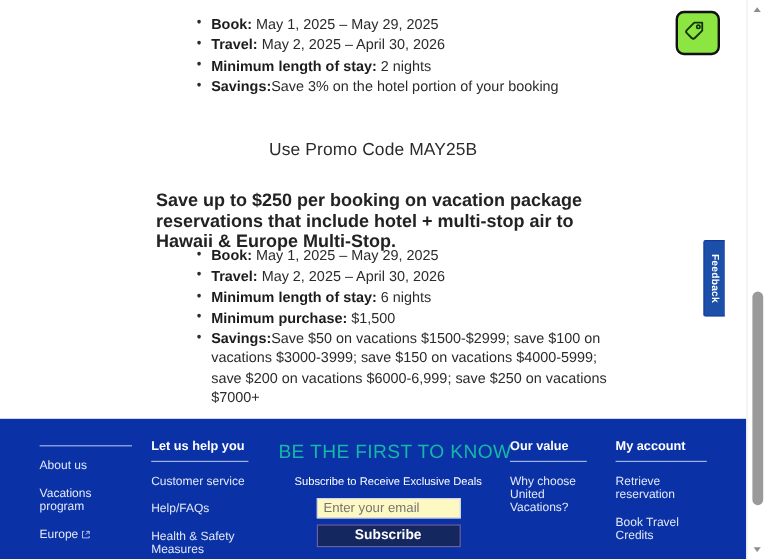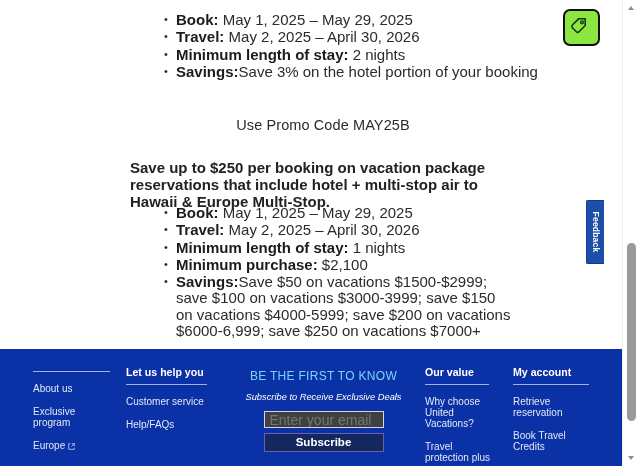--- a/index.html
+++ b/index.html
@@ -25,21 +25,21 @@
     box-sizing: border-box;
   }
 
   ul.deal-list {
     margin: 0;
     padding: 0 0 0 18px;
     list-style: none;
   }
   ul.deal-list li {
     position: relative;
-    font-size: 15px;
+    font-size: 12px;
     line-height: 16.3px;
     color: #2b2b2b;
     margin: 0 0 1px 0;
   }
   ul.deal-list li:before {
     content: "\2022";
     position: absolute;
     left: -12px;
     top: -1px;
     font-size: 11px;
@@ -55,21 +55,20 @@
 
   .promo-title {
     position: absolute;
     left: 0; top: 117px;
     width: 622px;
     text-align: center;
     font-size: 14.5px;
     font-weight: normal;
     color: #2b2b2b;
     letter-spacing: 0.1px;
-    padding-left: 12px;
   }
 
   .promo-desc {
     position: absolute;
     left: 130px; top: 159px;
     width: 360px;
     font-size: 15px;
     line-height: 17px;
     font-weight: bold;
     color: #222222;
@@ -130,40 +129,39 @@
   #col-acct .fcol-rule { width: 76px; }
 
   
   .sub-block {
     position: absolute;
     left: 232px; top: 20px;
     width: 183px;
     text-align: center;
   }
   .sub-head {
-    font-size: 12px;
-    color: #7dd3fc;
+    font-size: 16px;
+    color: #14b8a6;
     letter-spacing: 0.3px;
     margin-bottom: 9px;
     white-space: nowrap;
   }
   .sub-sub {
     font-size: 9.3px;
     color: #ffffff;
     margin-bottom: 9px;
     white-space: nowrap;
-    font-style: italic;
   }
   .sub-input {
     display: block;
     width: 120px; height: 17px;
     margin: 0 auto 5px auto;
     border: 1px solid #cfd6e8;
-    background: #404040;
-    font-size: 14px;
+    background: #fef9c3;
+    font-size: 11px;
     color: #8b8b8b;
     padding: 0 5px;
     box-sizing: border-box;
     font-family: "Liberation Sans", sans-serif;
     outline: none;
   }
   .sub-btn {
     display: block;
     width: 120px; height: 19px;
     margin: 0 auto;
@@ -262,57 +260,57 @@
       <li><b>Savings:</b><span>Save 3% on the hotel portion of your booking</span></li>
     </ul>
 
     <div class="promo-title">Use Promo Code MAY25B</div>
 
     <div class="promo-desc">Save up to $250 per booking on vacation package reservations that include hotel + multi-stop air to Hawaii &amp; Europe Multi-Stop.</div>
 
     <ul class="deal-list list-two">
       <li><b>Book:</b><span> May 1, 2025 – May 29, 2025</span></li>
       <li><b>Travel:</b><span> May 2, 2025 – April 30, 2026</span></li>
-      <li><b>Minimum length of stay:</b><span> 1 nights</span></li>
-      <li><b>Minimum purchase:</b><span> $2,100</span></li>
+      <li><b>Minimum length of stay:</b><span> 6 nights</span></li>
+      <li><b>Minimum purchase:</b><span> $1,500</span></li>
       <li><b>Savings:</b><span>Save $50 on vacations $1500-$2999; save $100 on vacations $3000-3999; save $150 on vacations $4000-5999; save $200 on vacations $6000-6,999; save $250 on vacations $7000+</span></li>
     </ul>
 
     <div class="footer">
 
       <div class="fcol" id="col-more">
         <div class="fcol-rule"></div>
         <a class="fcol-link">About us</a>
-        <a class="fcol-link">Exclusive program</a>
+        <a class="fcol-link">Vacations program</a>
         <a class="fcol-link"><span>Europe</span><span class="ext-ic"><svg width="7" height="7" viewBox="0 0 10 10">
                 <path d="M3.2 1H1v8h8V6.8" fill="none" stroke="#e2e9f8" stroke-width="1"></path>
                 <path d="M5.4 1H9v3.6" fill="none" stroke="#e2e9f8" stroke-width="1"></path>
                 <path d="M9 1L5 5" fill="none" stroke="#e2e9f8" stroke-width="1"></path>
               </svg></span></a>
       </div>
 
       <div class="fcol" id="col-help">
         <div class="fcol-head">Let us help you</div>
         <div class="fcol-rule"></div>
         <a class="fcol-link">Customer service</a>
         <a class="fcol-link">Help/FAQs</a>
+        <a class="fcol-link">Health &amp; Safety Measures</a>
       </div>
 
       <div class="sub-block">
         <div class="sub-head">BE THE FIRST TO KNOW</div>
         <div class="sub-sub">Subscribe to Receive Exclusive Deals</div>
         <input class="sub-input" type="text" placeholder="Enter your email" style="">
         <button class="sub-btn">Subscribe</button>
       </div>
 
       <div class="fcol" id="col-value">
         <div class="fcol-head">Our value</div>
         <div class="fcol-rule"></div>
         <a class="fcol-link">Why choose United Vacations?</a>
-        <a class="fcol-link">Travel protection plus</a>
 
       </div>
 
       <div class="fcol" id="col-acct">
         <div class="fcol-head">My account</div>
         <div class="fcol-rule"></div>
         <a class="fcol-link">Retrieve reservation</a>
         <a class="fcol-link">Book Travel Credits</a>
       </div>
 

